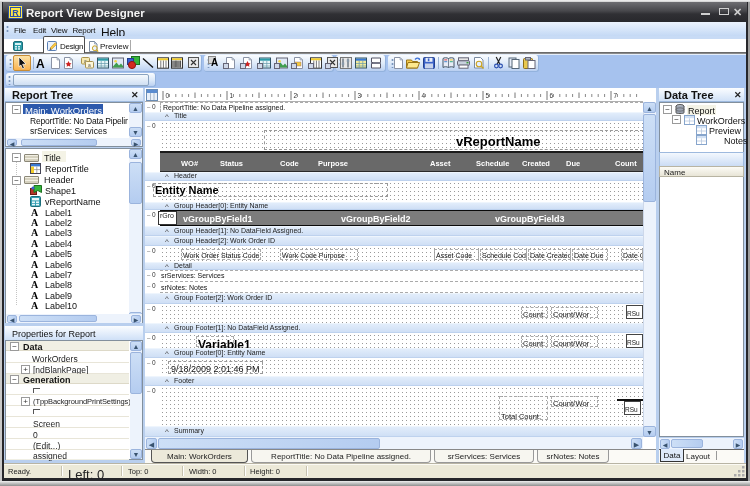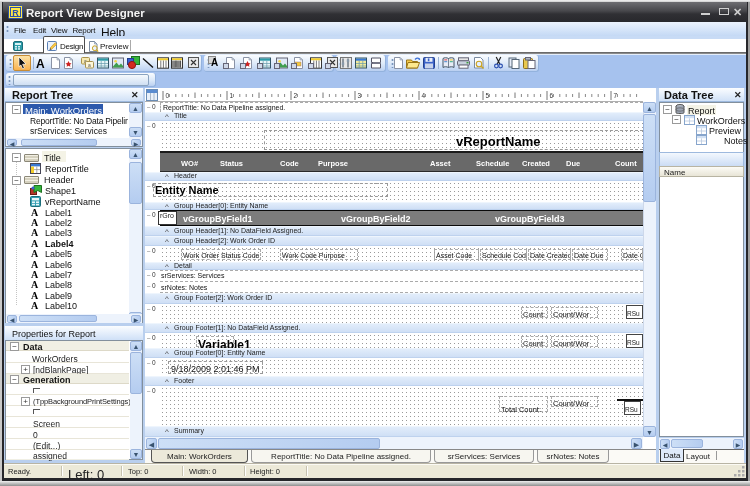--- a/index.html
+++ b/index.html
@@ -309,21 +309,21 @@
     <rect x="6" y="7.8" width="3" height="1.6" fill="#e8f6f8"></rect>
   </svg>
 <div class="t" style="position:absolute;left:45px;top:196.5px;font-size:9px;color:#111;">vReportName</div>
 <div class="t" style="position:absolute;left:31px;top:206.5px;font-size:10px;font-weight:bold;color:#000;font-family:'Liberation Serif',serif;">A</div>
 <div class="t" style="position:absolute;left:45px;top:207.5px;font-size:9px;color:#111;">Label1</div>
 <div class="t" style="position:absolute;left:31px;top:216.9px;font-size:10px;font-weight:bold;color:#000;font-family:'Liberation Serif',serif;">A</div>
 <div class="t" style="position:absolute;left:45px;top:217.9px;font-size:9px;color:#111;">Label2</div>
 <div class="t" style="position:absolute;left:31px;top:227.3px;font-size:10px;font-weight:bold;color:#000;font-family:'Liberation Serif',serif;">A</div>
 <div class="t" style="position:absolute;left:45px;top:228.3px;font-size:9px;color:#111;">Label3</div>
 <div class="t" style="position:absolute;left:31px;top:237.7px;font-size:10px;font-weight:bold;color:#000;font-family:'Liberation Serif',serif;">A</div>
-<div class="t" style="position:absolute;left:45px;top:238.7px;font-size:9px;color:#111;font-weight:bold;">Label4</div>
+<div class="t" style="position:absolute;left:45px;top:238.7px;font-size:9px;color:#111;">Label4</div>
 <div class="t" style="position:absolute;left:31px;top:248.1px;font-size:10px;font-weight:bold;color:#000;font-family:'Liberation Serif',serif;">A</div>
 <div class="t" style="position:absolute;left:45px;top:249.1px;font-size:9px;color:#111;">Label5</div>
 <div class="t" style="position:absolute;left:31px;top:258.5px;font-size:10px;font-weight:bold;color:#000;font-family:'Liberation Serif',serif;">A</div>
 <div class="t" style="position:absolute;left:45px;top:259.5px;font-size:9px;color:#111;">Label6</div>
 <div class="t" style="position:absolute;left:31px;top:268.9px;font-size:10px;font-weight:bold;color:#000;font-family:'Liberation Serif',serif;">A</div>
 <div class="t" style="position:absolute;left:45px;top:269.9px;font-size:9px;color:#111;">Label7</div>
 <div class="t" style="position:absolute;left:31px;top:279.3px;font-size:10px;font-weight:bold;color:#000;font-family:'Liberation Serif',serif;">A</div>
 <div class="t" style="position:absolute;left:45px;top:280.3px;font-size:9px;color:#111;">Label8</div>
 <div class="t" style="position:absolute;left:31px;top:289.7px;font-size:10px;font-weight:bold;color:#000;font-family:'Liberation Serif',serif;">A</div>
 <div class="t" style="position:absolute;left:45px;top:290.7px;font-size:9px;color:#111;">Label9</div>
@@ -583,21 +583,21 @@
 <div style="position:absolute;left:168px;top:361px;width:95px;height:13px;border:1px dashed #999;font-size:9px;color:#111;padding:2px 0 0 2px;">9/18/2009 2:01:46 PM</div>
 <div class="div" style="position:absolute;left:145px;top:376px;width:498px;height:10px;"></div>
 <div class="t" style="position:absolute;left:165px;top:376.5px;font-size:8px;color:#444;">^</div>
 <div class="t" style="position:absolute;left:174px;top:376.5px;font-size:7px;color:#1c1c1c;">Footer</div>
 <div style="position:absolute;left:160px;top:386px;width:483px;height:40px;background:#fff;"></div>
 <svg style="position:absolute;left:160px;top:386px;width:483px;height:40px;" width="483" height="40">
     <rect width="483" height="40" fill="url(#dotp)"></rect>
   </svg>
 <div class="t" style="position:absolute;left:147px;top:388px;font-size:6px;color:#555;">–</div>
 <div class="t" style="position:absolute;left:152px;top:387px;font-size:6.5px;color:#333;">0</div>
-<div style="position:absolute;left:499px;top:396px;width:49px;height:16px;border:1px dashed #aaa;font-size:7.5px;color:#111;padding:8px 0 0 1px;">Total Count:</div>
+<div style="position:absolute;left:499px;top:396px;width:49px;height:24px;border:1px dashed #aaa;font-size:7.5px;color:#111;padding:15px 0 0 1px;">Total Count:</div>
 <div style="position:absolute;left:551px;top:396px;width:47px;height:11px;border:1px dashed #aaa;font-size:7.5px;color:#111;overflow:hidden;white-space:nowrap;padding:1.5px 0 0 1px;">Count(Wor</div>
 <div style="position:absolute;left:617px;top:399px;width:26px;height:1.5px;background:#111;"></div>
 <div style="position:absolute;left:624px;top:401px;width:17px;height:14px;background:#fff;border:1px solid #444;font-size:6.5px;color:#222;padding-top:4px;overflow:hidden;">RSu</div>
 <div class="div" style="position:absolute;left:145px;top:426px;width:498px;height:11px;"></div>
 <div class="t" style="position:absolute;left:165px;top:427.0px;font-size:8px;color:#444;">^</div>
 <div class="t" style="position:absolute;left:174px;top:427.0px;font-size:7px;color:#1c1c1c;">Summary</div>
 <div style="position:absolute;left:643px;top:102px;width:13px;height:335px;background:#edf3fc;border-left:1px solid #cdd8ea;"></div>
 <div class="sbh arr" style="position:absolute;left:643px;top:102px;width:13px;height:11px;line-height:11px;">▲</div>
 <div class="sbh arr" style="position:absolute;left:643px;top:426px;width:13px;height:11px;line-height:11px;">▼</div>
 <div class="sbh" style="position:absolute;left:643px;top:114px;width:13px;height:88px;"></div>

